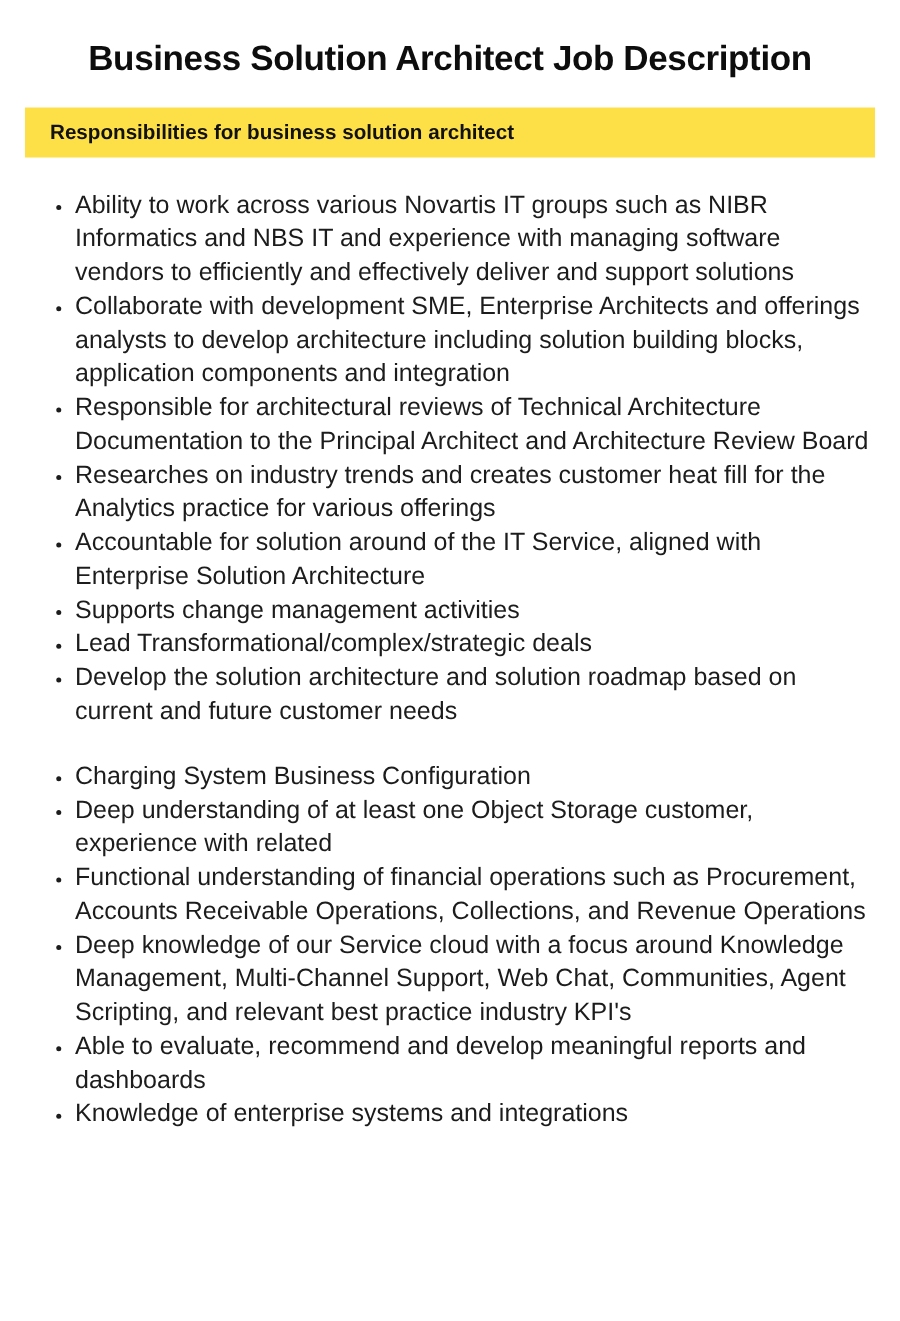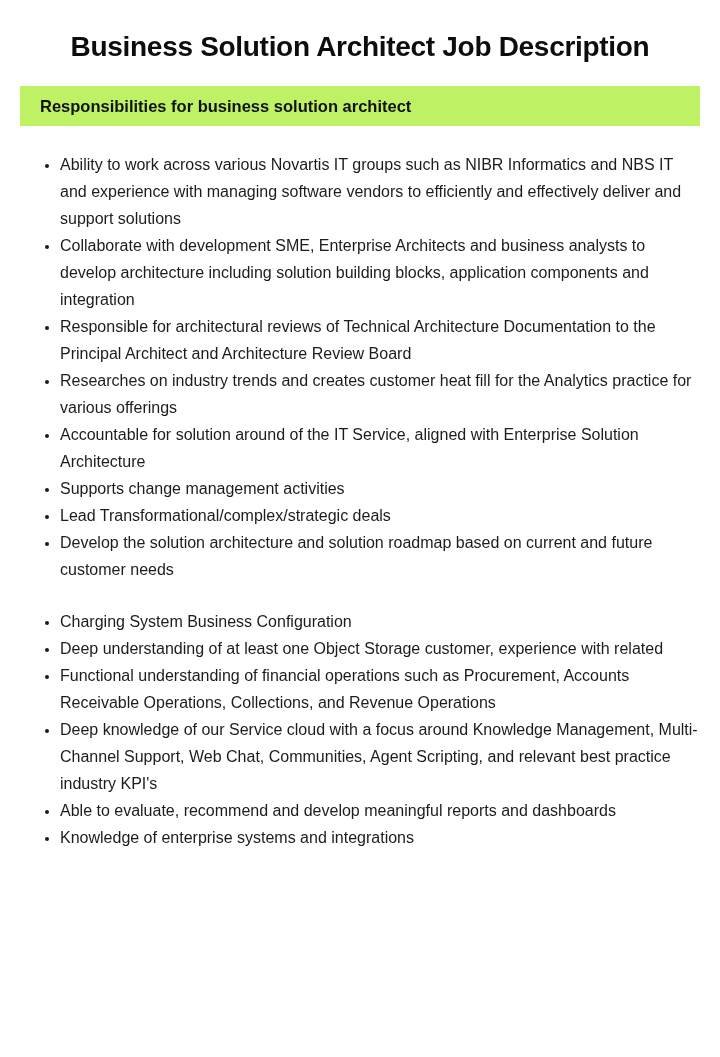--- a/index.html
+++ b/index.html
@@ -25,31 +25,31 @@
     color: #0d0d0d;
     letter-spacing: -0.3px;
     margin: 9px 0 23px 0;
   }
   .intro {
     font-size: 16px;
     line-height: 27px;
     margin: 0 0 17px 0;
   }
   .section-heading {
-    background: #bef264;
+    background: #fde047;
     font-size: 16.5px;
     font-weight: 700;
     line-height: 18px;
     padding: 11px 20px;
     color: #111111;
   }
   .bullet-list {
     margin: 25px 0 15px 0;
     padding: 0 0 0 40px;
-    font-size: 16px;
+    font-size: 20px;
     line-height: 27px;
   }
   .bullet-list li {
     margin: 0;
     padding: 0;
   }
   .bullet-list li::marker {
     font-size: 13px;
   }
   section { margin: 0; }
@@ -59,21 +59,21 @@
 
 <main class="page">
 
   <h1 class="page-title">Business Solution Architect Job Description</h1>
 
 
   <section>
     <div class="section-heading">Responsibilities for business solution architect</div>
     <ul class="bullet-list">
         <li>Ability to work across various Novartis IT groups such as NIBR Informatics and NBS IT and experience with managing software vendors to efficiently and effectively deliver and support solutions</li>
-        <li>Collaborate with development SME, Enterprise Architects and business analysts to develop architecture including solution building blocks, application components and integration</li>
+        <li>Collaborate with development SME, Enterprise Architects and offerings analysts to develop architecture including solution building blocks, application components and integration</li>
         <li>Responsible for architectural reviews of Technical Architecture Documentation to the Principal Architect and Architecture Review Board</li>
         <li>Researches on industry trends and creates customer heat fill for the Analytics practice for various offerings</li>
         <li>Accountable for solution around of the IT Service, aligned with Enterprise Solution Architecture</li>
         <li>Supports change management activities</li>
         <li>Lead Transformational/complex/strategic deals</li>
         <li>Develop the solution architecture and solution roadmap based on current and future customer needs</li>
       </ul>
   </section>
 
   <section>

